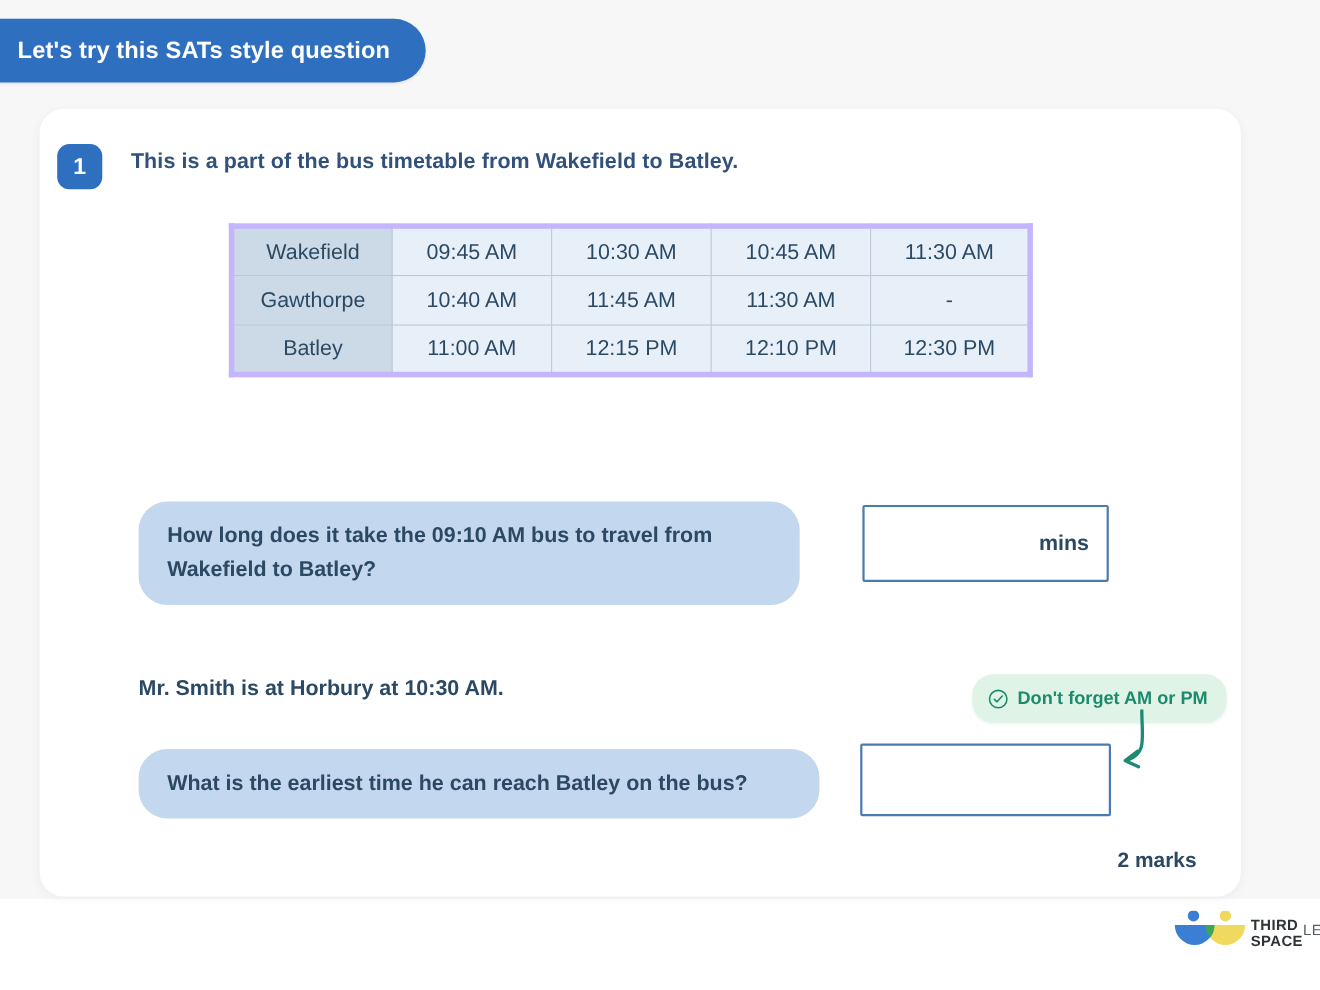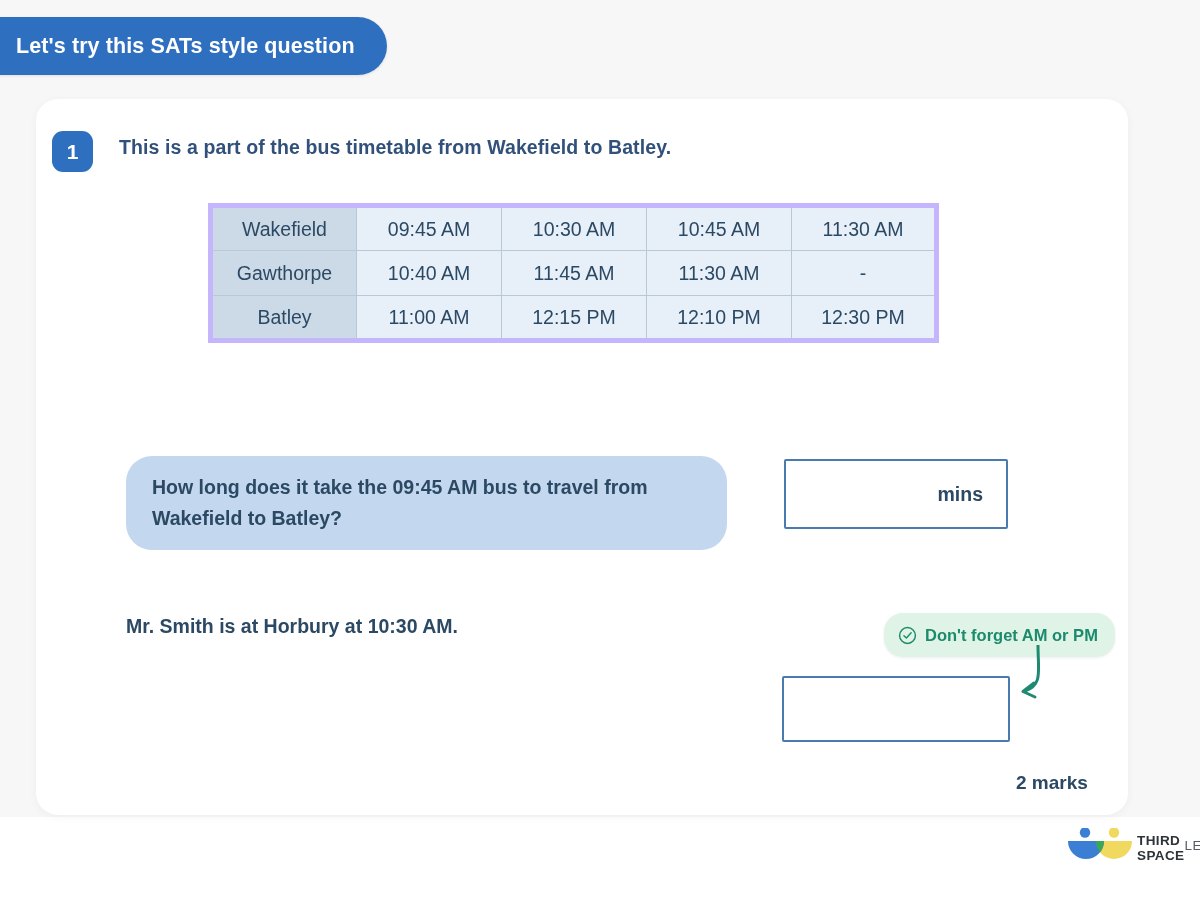--- a/index.html
+++ b/index.html
@@ -140,21 +140,21 @@
 
   
   .answer-box {
     position: absolute;
     background: #ffffff;
     border: 2px solid #4a7bae;
     border-radius: 2px;
     display: flex;
     align-items: center;
     justify-content: flex-end;
-    padding-right: 23px;
+    padding-right: 16px;
     font-size: 19.5px;
     font-weight: bold;
     color: #2c4964;
   }
   #answer-1 { left: 784px; top: 459px; width: 224px; height: 70px; }
   #answer-2 { left: 782px; top: 676px; width: 228px; height: 66px; }
 
   
   #statement {
     position: absolute;
@@ -268,28 +268,29 @@
       <tr>
         <td class="stop">Batley</td>
         <td class="time">11:00 AM</td>
         <td class="time">12:15 PM</td>
         <td class="time">12:10 PM</td>
         <td class="time">12:30 PM</td>
       </tr>
     </tbody>
   </table>
 
-  <div id="bubble-1" class="bubble">How long does it take the 09:45 AM bus to travel from Wakefield to Batley?</div>
+  <div id="bubble-1" class="bubble">How long does it take the 09:10 AM bus to travel from Wakefield to Batley?</div>
 
   <div id="answer-1" class="answer-box">
     <span>mins</span>
   </div>
 
   <div id="statement">Mr. Smith is at Horbury at 10:30 AM.</div>
 
+  <div id="bubble-2" class="bubble">What is the earliest time he can reach Batley on the bus?</div>
 
   <div id="answer-2" class="answer-box">
     <span></span>
   </div>
 
   <div id="hint">
     <span class="check-icon">
       <svg width="19" height="19" viewBox="0 0 24 24" fill="none">
         <circle cx="12" cy="12" r="10" stroke="#1c8a6d" stroke-width="1.8"></circle>
         <path d="M7.5 12.3 L10.6 15.2 L16.6 8.6" stroke="#1c8a6d" stroke-width="1.8" stroke-linecap="round" stroke-linejoin="round"></path>

